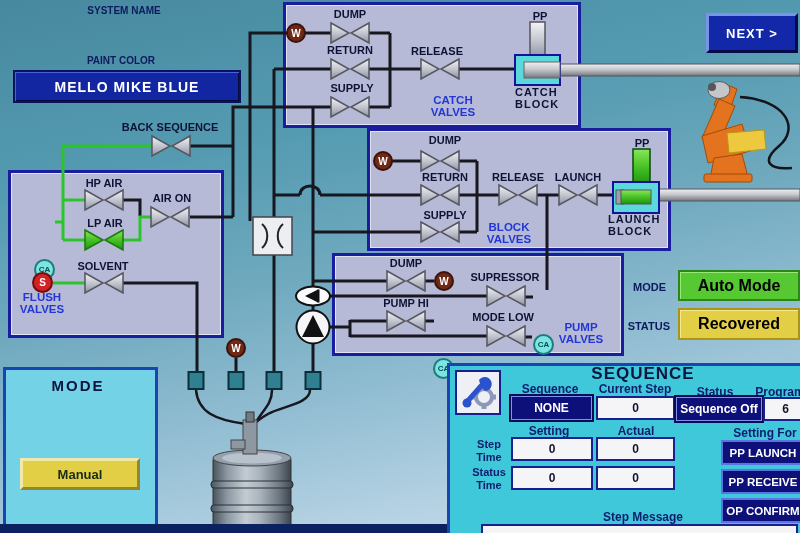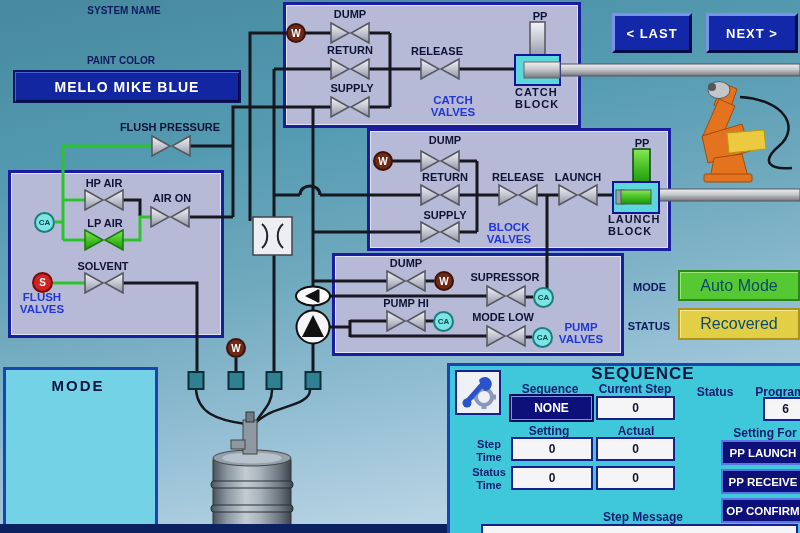--- a/index.html
+++ b/index.html
@@ -11,30 +11,30 @@
   svg.layer{position:absolute;left:0;top:0;z-index:2;}
   .lbl{position:absolute;transform:translateX(-50%);font-weight:bold;font-size:11px;line-height:12px;
     color:#0e1234;white-space:nowrap;z-index:3;}
   .lbl.wrap{white-space:normal;}
   .lbl.blue{color:#2337d6;white-space:normal;text-align:center;font-size:11.5px;}
   .rlbl{position:absolute;font-weight:bold;font-size:11px;color:#0e1a5e;text-align:right;z-index:3;}
   .valve{position:absolute;width:40px;height:22px;overflow:visible;z-index:3;}
   .ind{position:absolute;border-radius:50%;display:flex;align-items:center;justify-content:center;
     font-weight:bold;z-index:3;box-sizing:border-box;}
   .ind.w{width:20px;height:20px;background:#6e2a16;border:2px solid #3c120a;color:#fff;font-size:10px;}
-  .ind.ca{width:21px;height:21px;background:#7ce4e4;border:2px solid #1d7d7d;color:#074d4d;font-size:8px;}
+  .ind.ca{width:21px;height:21px;background:#7ce4e4;border:2px solid #1d7d7d;color:#074d4d;font-size:8px;margin-top:47px;}
   .ind.s{width:21px;height:21px;background:#d42121;border:2px solid #6e0e0e;color:#fff;font-size:10px;}
   .titlebox{position:absolute;left:13px;width:224px;background:#1126a0;border:2px solid #091262;
     box-shadow:inset 1px 1px 0 #4a62d8, inset -1px -1px 0 #060b3c;color:#fff;font-weight:bold;
     display:flex;align-items:center;justify-content:center;letter-spacing:1px;z-index:3;}
   .navbtn{position:absolute;background:#1228a8;color:#fff;font-weight:bold;font-size:13px;
     display:flex;align-items:center;justify-content:center;letter-spacing:1px;z-index:3;
     border-top:3px solid #7a92ea;border-left:3px solid #7a92ea;border-bottom:3px solid #060c48;border-right:3px solid #060c48;}
   .bigstatus{position:absolute;left:678px;width:122px;display:flex;align-items:center;justify-content:center;
-    font-weight:normal;font-size:16px;color:#0c4a6e;z-index:3;box-sizing:border-box;}
+    font-weight:bold;font-size:16px;color:#000000;z-index:3;box-sizing:border-box;}
   .modebtn{position:absolute;display:flex;align-items:center;justify-content:center;font-weight:bold;
     font-size:13px;color:#1a2a1a;box-sizing:border-box;
     border-top:3px solid rgba(255,255,255,.55);border-left:3px solid rgba(255,255,255,.55);
     border-bottom:3px solid rgba(0,0,0,.35);border-right:3px solid rgba(0,0,0,.35);}
   .slbl{position:absolute;transform:translateX(-50%);font-weight:bold;font-size:12px;color:#101c6e;white-space:nowrap;}
   .lbl2{position:absolute;font-weight:bold;font-size:11px;line-height:13px;color:#101c6e;text-align:center;width:36px;}
   .dfield{position:absolute;background:#0c1078;color:#fff;font-weight:bold;font-size:12px;
     display:flex;align-items:center;justify-content:center;border:1px solid #7d92ee;box-shadow:0 0 0 2px #0a0d55;}
   .wfield{position:absolute;background:#f5f5f8;color:#15152a;font-weight:bold;font-size:12px;
     display:flex;align-items:center;justify-content:center;border:2px solid #16208e;box-sizing:border-box;}
@@ -179,21 +179,20 @@
       <polygon points="727,133 764,130 766,149 729,153" fill="#ecc93e" stroke="#b89a18" stroke-width="1"></polygon>
       <ellipse cx="719" cy="90" rx="11" ry="8.5" fill="#c4c6c9" stroke="#5a5a5e" stroke-width="1"></ellipse>
       <circle cx="712" cy="87" r="4" fill="#55555a"></circle>
     </g>
   </svg>
 
   <div class="lbl" style="left:124px;top:5px;font-size:10px;color:#0e1a5e">SYSTEM NAME</div>
   <div class="lbl" style="left:121px;top:55px;font-size:10px;color:#0e1a5e">PAINT COLOR</div>
   <div class="titlebox" style="top:70px;height:29px;font-size:14px">MELLO MIKE BLUE</div>
 
-  <div class="navbtn" style="left:612px;top:13px;width:74px;height:34px">&lt; LAST</div>
   <div class="navbtn" style="left:706px;top:13px;width:86px;height:34px">NEXT &gt;</div>
 
   <div class="lbl" style="left:350px;top:8px">DUMP</div>
   <div class="lbl" style="left:350px;top:44px">RETURN</div>
   <div class="lbl" style="left:352px;top:82px">SUPPLY</div>
   <div class="lbl" style="left:437px;top:45px">RELEASE</div>
   <div class="lbl" style="left:540px;top:10px">PP</div>
   <div class="lbl wrap" style="left:541px;top:86px;width:52px;letter-spacing:1px">CATCH BLOCK</div>
   <div class="lbl blue" style="left:453px;top:94px;width:54px">CATCH VALVES</div>
   <svg class="valve" style="left:330px;top:22px" viewBox="0 0 40 22">
@@ -257,21 +256,21 @@
     </svg>
   <svg class="valve" style="left:386px;top:310px" viewBox="0 0 40 22">
       <polygon points="1,1 19,11 1,21" fill="url(#vgrad)" stroke="#55565e" stroke-width="1.5"></polygon>
       <polygon points="39,1 21,11 39,21" fill="url(#vgrad)" stroke="#55565e" stroke-width="1.5"></polygon>
     </svg>
   <svg class="valve" style="left:486px;top:325px" viewBox="0 0 40 22">
       <polygon points="1,1 19,11 1,21" fill="url(#vgrad)" stroke="#55565e" stroke-width="1.5"></polygon>
       <polygon points="39,1 21,11 39,21" fill="url(#vgrad)" stroke="#55565e" stroke-width="1.5"></polygon>
     </svg>
 
-  <div class="lbl" style="left:170px;top:121px">FLUSH PRESSURE</div>
+  <div class="lbl" style="left:170px;top:121px">BACK SEQUENCE</div>
   <div class="lbl" style="left:104px;top:177px">HP AIR</div>
   <div class="lbl" style="left:105px;top:217px">LP AIR</div>
   <div class="lbl" style="left:172px;top:192px">AIR ON</div>
   <div class="lbl" style="left:103px;top:260px">SOLVENT</div>
   <div class="lbl blue" style="left:42px;top:291px;width:54px">FLUSH VALVES</div>
   <svg class="valve" style="left:151px;top:135px" viewBox="0 0 40 22">
       <polygon points="1,1 19,11 1,21" fill="url(#vgrad)" stroke="#55565e" stroke-width="1.5"></polygon>
       <polygon points="39,1 21,11 39,21" fill="url(#vgrad)" stroke="#55565e" stroke-width="1.5"></polygon>
     </svg>
   <svg class="valve" style="left:84px;top:189px" viewBox="0 0 40 22">
@@ -301,20 +300,21 @@
   <div class="ind ca" style="left:532px;top:327px">CA</div>
   <div class="ind s" style="left:32px;top:272px">S</div>
 
   <div class="rlbl" style="left:606px;top:281px;width:60px">MODE</div>
   <div class="bigstatus" style="top:270px;height:31px;background:#55c832;border:2px solid #2a8818;box-shadow:inset 1px 1px 0 #9ae87a">Auto Mode</div>
   <div class="rlbl" style="left:606px;top:320px;width:64px">STATUS</div>
   <div class="bigstatus" style="top:308px;height:32px;background:#e2cf45;border:2px solid #ab9418;box-shadow:inset 1px 1px 0 #f4e88e">Recovered</div>
 
   <div class="cpanel" style="left:3px;top:367px;width:149px;height:166px;background:#74d2e6">
     <div class="lbl" style="left:72px;top:10px;font-size:15px;letter-spacing:2px;color:#0c1440">MODE</div>
+    <div class="modebtn" style="left:14px;top:88px;width:120px;height:32px;background:#e2cf45">Manual</div>
   </div>
 
   <div class="cpanel" style="left:447px;top:363px;width:353px;height:170px;background:#3fc7da;overflow:hidden">
     <div class="lbl" style="left:193px;top:2px;font-size:17px;letter-spacing:1px;color:#0c1440">SEQUENCE</div>
     <div class="gearbox">
       <svg width="42" height="41" viewBox="0 0 42 41">
         <circle cx="27" cy="25" r="8" fill="none" stroke="#8b98b8" stroke-width="4"></circle>
         <g fill="#8b98b8">
             <rect x="24.5" y="13" width="5" height="5"></rect>
             <rect x="24.5" y="32" width="5" height="5"></rect>
@@ -325,20 +325,21 @@
         <path d="M22,8 a7,7 0 1 1 6,11 l-4,-4 z" fill="#2a52cc"></path>
         <circle cx="10" cy="31" r="4.5" fill="#2a52cc"></circle>
       </svg>
     </div>
     <div class="slbl" style="left:100px;top:16px">Sequence</div>
     <div class="slbl" style="left:185px;top:16px">Current Step</div>
     <div class="slbl" style="left:265px;top:19px">Status</div>
     <div class="slbl" style="left:330px;top:19px">Program</div>
     <div class="dfield" style="left:61px;top:30px;width:79px;height:22px">NONE</div>
     <div class="wfield" style="left:146px;top:30px;width:79px;height:24px">0</div>
+    <div class="dfield" style="left:226px;top:31px;width:84px;height:22px">Sequence Off</div>
     <div class="wfield" style="left:313px;top:31px;width:45px;height:24px">6</div>
     <div class="slbl" style="left:99px;top:58px">Setting</div>
     <div class="slbl" style="left:186px;top:58px">Actual</div>
     <div class="lbl2" style="left:21px;top:72px">Step Time</div>
     <div class="wfield" style="left:61px;top:71px;width:82px;height:24px">0</div>
     <div class="wfield" style="left:146px;top:71px;width:79px;height:24px">0</div>
     <div class="lbl2" style="left:21px;top:100px">Status Time</div>
     <div class="wfield" style="left:61px;top:100px;width:82px;height:24px">0</div>
     <div class="wfield" style="left:146px;top:100px;width:79px;height:24px">0</div>
     <div class="slbl" style="left:315px;top:60px">Setting For</div>

